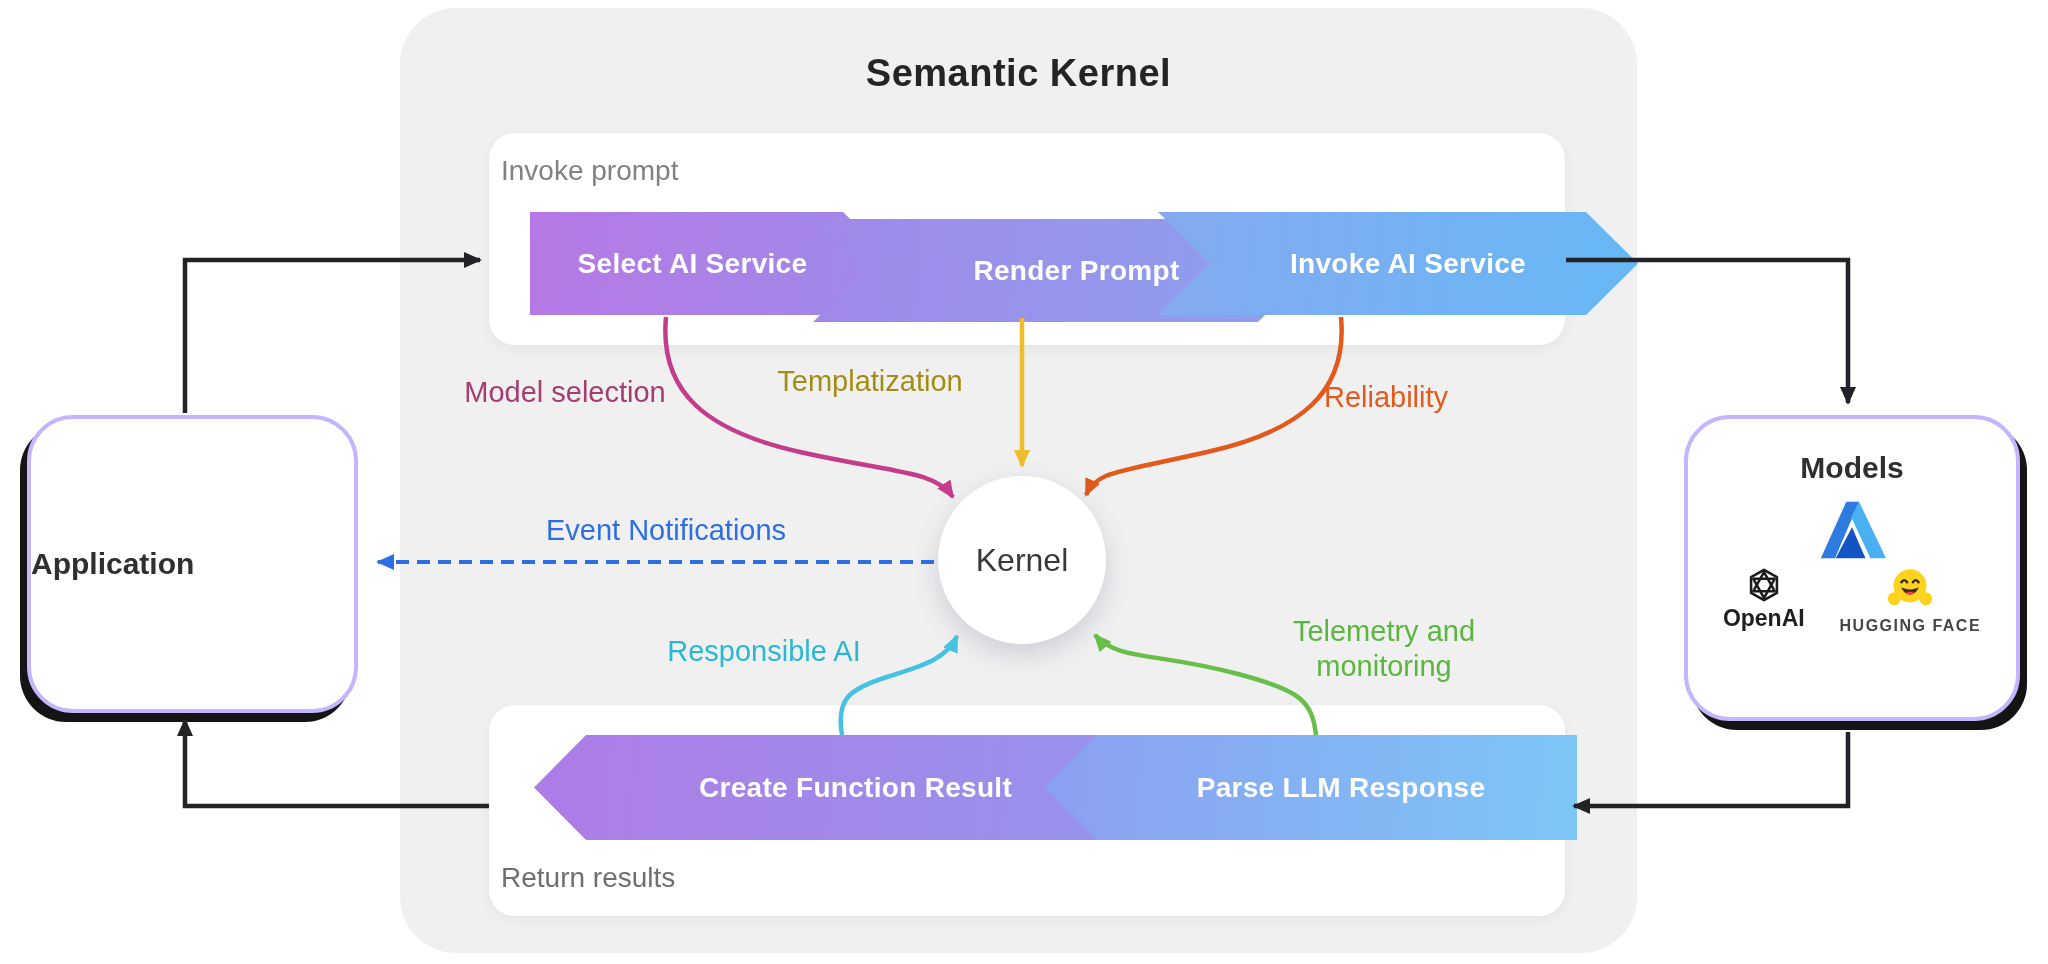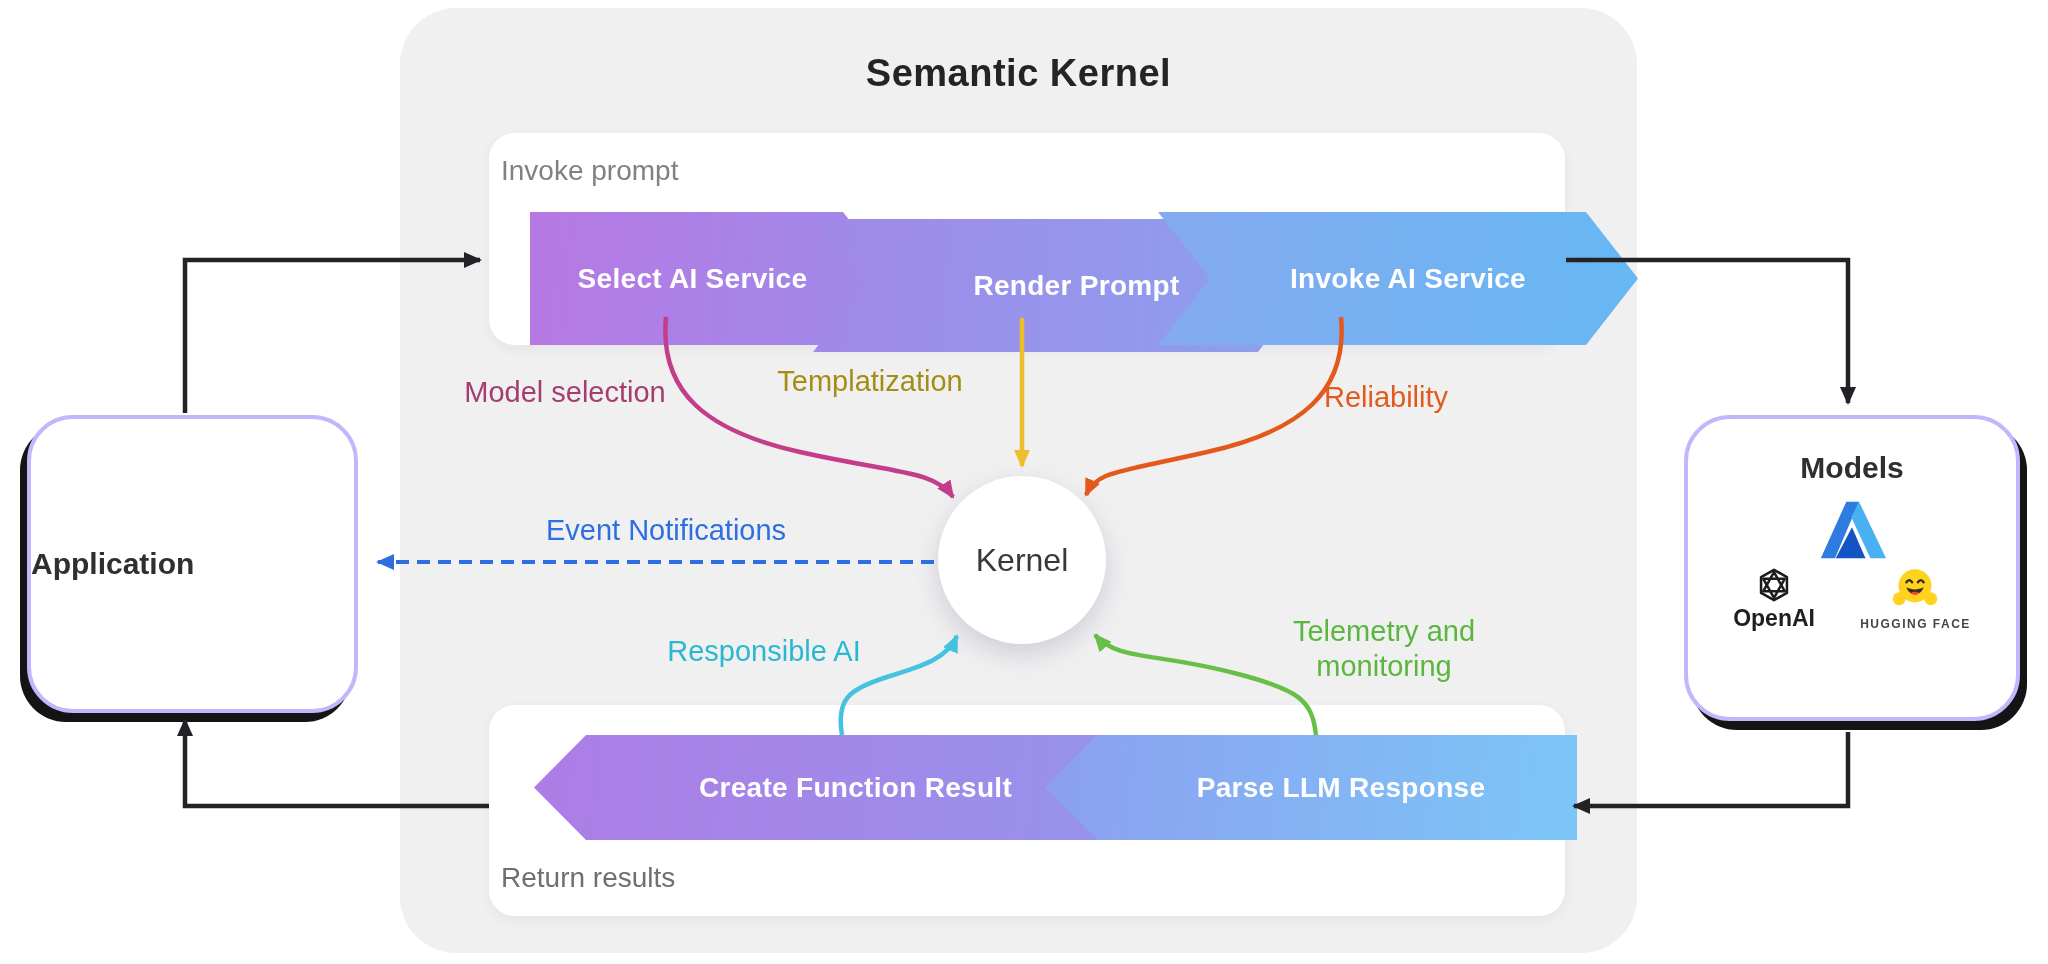--- a/index.html
+++ b/index.html
@@ -21,21 +21,21 @@
   }
   .panel-invoke{left:489px;top:133px;width:1076px;height:212px;}
   .panel-return{left:489px;top:705px;width:1076px;height:211px;}
   .panel-caption{
     position:absolute;left:12px;width:100%;text-align:left;
     font-size:28px;color:#818181;
   }
   .cap-top{top:22px;}
   .cap-bottom{bottom:22px;color:#6f6f6f;}
   .chev{
-    position:absolute;height:133px;display:flex;align-items:center;justify-content:center;
+    position:absolute;height:103px;display:flex;align-items:center;justify-content:center;
     color:#ffffff;font-size:28px;font-weight:bold;letter-spacing:.3px;
     filter:drop-shadow(3px 6px 7px rgba(110,105,150,.35));
   }
   .chev span{position:relative;}
   .shape-first{clip-path:polygon(0 0, calc(100% - 52px) 0, 100% 50%, calc(100% - 52px) 100%, 0 100%);}
   .shape-mid{clip-path:polygon(0 0, calc(100% - 52px) 0, 100% 50%, calc(100% - 52px) 100%, 0 100%, 52px 50%);}
   .shape-left-tip-notch{clip-path:polygon(52px 0, 100% 0, calc(100% - 52px) 50%, 100% 100%, 52px 100%, 0 50%);}
   .shape-left-tip-flat{clip-path:polygon(52px 0, 100% 0, 100% 100%, 52px 100%, 0 50%);}
   .sheen{background-image:linear-gradient(160deg, rgba(255,255,255,.20), rgba(255,255,255,0) 45%);}
   .c1{left:530px;top:212px;width:325px;background:linear-gradient(95deg,#b778e4,#9e8be9);padding-right:40px;}
@@ -60,21 +60,21 @@
   }
   .models-box{
     left:1684px;top:415px;width:336px;height:306px;box-shadow:7px 9px 0 #141414;
     display:flex;flex-direction:column;align-items:center;
   }
   .models-title{margin-top:32px;font-size:30px;font-weight:bold;color:#2f2f2f;}
   .azure-wrap{margin-top:10px;height:70px;display:flex;align-items:center;}
   .provider-row{display:flex;width:100%;justify-content:space-evenly;align-items:flex-start;margin-top:2px;}
   .provider{display:flex;flex-direction:column;align-items:center;}
   .openai-text{font-size:23px;font-weight:bold;color:#1f1f1f;margin-top:-2px;}
-  .hf-text{font-size:12px;font-weight:bold;color:#454545;letter-spacing:1.5px;margin-top:4px;}
+  .hf-text{font-size:16px;font-weight:bold;color:#454545;letter-spacing:1.5px;margin-top:4px;}
   .note{
     position:absolute;transform:translate(-50%,-50%);font-size:29px;white-space:nowrap;
     text-align:center;
   }
   .note-wrap{white-space:normal;width:250px;line-height:1.22;}
   .overlay{position:absolute;left:0;top:0;width:2048px;height:964px;pointer-events:none;}
 </style>
 </head>
 <body>
 

